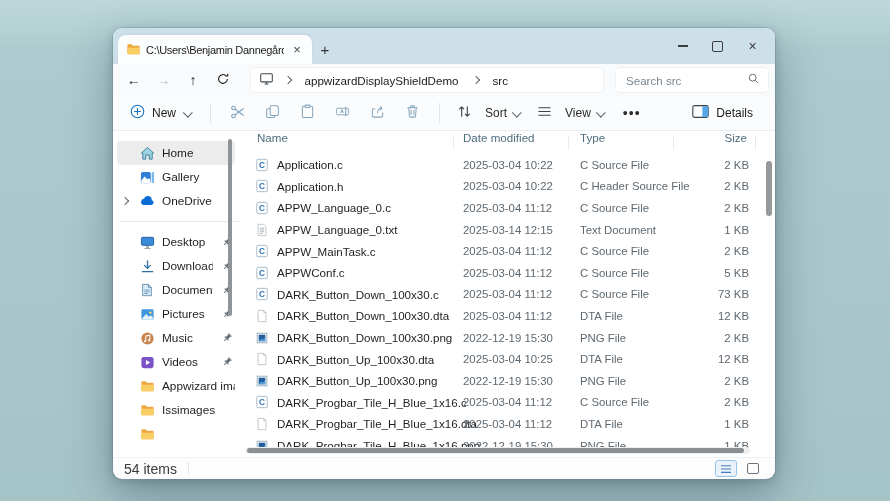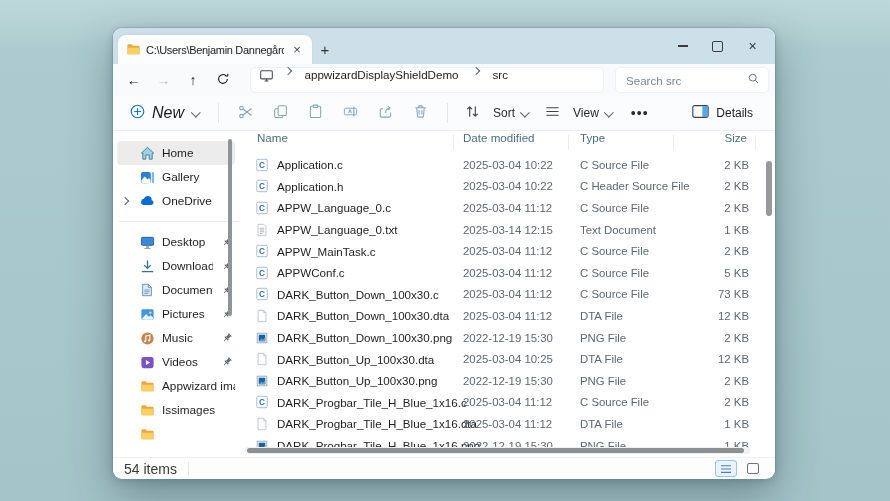--- a/index.html
+++ b/index.html
@@ -29,34 +29,34 @@
   .win-btn{width:35px;height:100%;display:flex;align-items:center;justify-content:center;color:#3c3c3c;}
   .min-glyph{display:block;width:10px;height:1.4px;background:#3c3c3c;}
   .max-glyph{display:block;width:9px;height:9px;border:1.3px solid #3c3c3c;border-radius:2px;}
   .close-glyph{font-size:14px;line-height:1;}
   
   .address-row{height:32px;background:#f8fafc;display:flex;align-items:center;padding:0 6px;}
   .nav-btn{width:31px;height:26px;display:flex;align-items:center;justify-content:center;font-size:14px;color:#1b1b1b;border-radius:4px;}
   .nav-btn.disabled{color:#b9c1c7;}
   .addr{
     width:352px;height:24px;margin-left:12px;background:#fff;border:1px solid #eef1f4;border-radius:5px;
-    display:flex;padding:0 8px;gap:8px;
+    display:flex;align-items:center;padding:0 8px;gap:8px;
   }
   .crumb{font-size:11.6px;color:#1b1b1b;white-space:nowrap;padding:0 3px;}
   .chev-r{width:5px;height:5px;border-right:1.2px solid #5a646b;border-top:1.2px solid #5a646b;transform:rotate(45deg);display:inline-block;margin:0 3px;}
   .searchbox{
     margin-left:11px;width:136px;height:24px;background:#fff;border:1px solid #eef1f4;border-radius:5px;
     display:flex;align-items:center;padding:0 8px;gap:4px;
   }
   .searchbox input{border:none;outline:none;flex:1;min-width:0;font:11.6px "Liberation Sans","DejaVu Sans",sans-serif;color:#555;background:transparent;}
   .searchbox input::placeholder{color:#7b8790;}
   
   .command-bar{height:34px;background:#fafcfd;border-bottom:1px solid #e9edf0;display:flex;align-items:center;padding:0 8px;}
   .cmd-new{display:flex;align-items:center;gap:7px;height:28px;padding:0 9px;border-radius:4px;}
-  .cmd-new .lbl{font-size:16px;font-style:italic;}
+  .cmd-new .lbl{font-size:12px;}
   .chev-d{width:6px;height:6px;border-left:1.1px solid #5a646b;border-bottom:1.1px solid #5a646b;transform:rotate(-45deg) translateY(-1px);display:inline-block;margin-left:2px;}
   .vdiv{width:1px;height:20px;background:#e2e6ea;margin:0 9px;}
   .cmd-icon{width:35px;height:28px;display:flex;align-items:center;justify-content:center;border-radius:4px;}
   .cmd-group{display:flex;align-items:center;gap:5px;height:28px;padding:0 8px;border-radius:4px;color:#2b2b2b;}
   .cmd-group .lbl{font-size:12px;margin-left:8px;}
   .more-dots{font-size:14px;letter-spacing:1px;color:#2b2b2b;padding:0 10px;}
   .spacer{flex:1;}
   .details-btn{display:flex;align-items:center;gap:7px;padding:0 10px;height:28px;border-radius:4px;margin-right:4px;}
   
   .body{position:relative;height:326px;background:#fff;display:flex;overflow:hidden;border-radius:0;}

